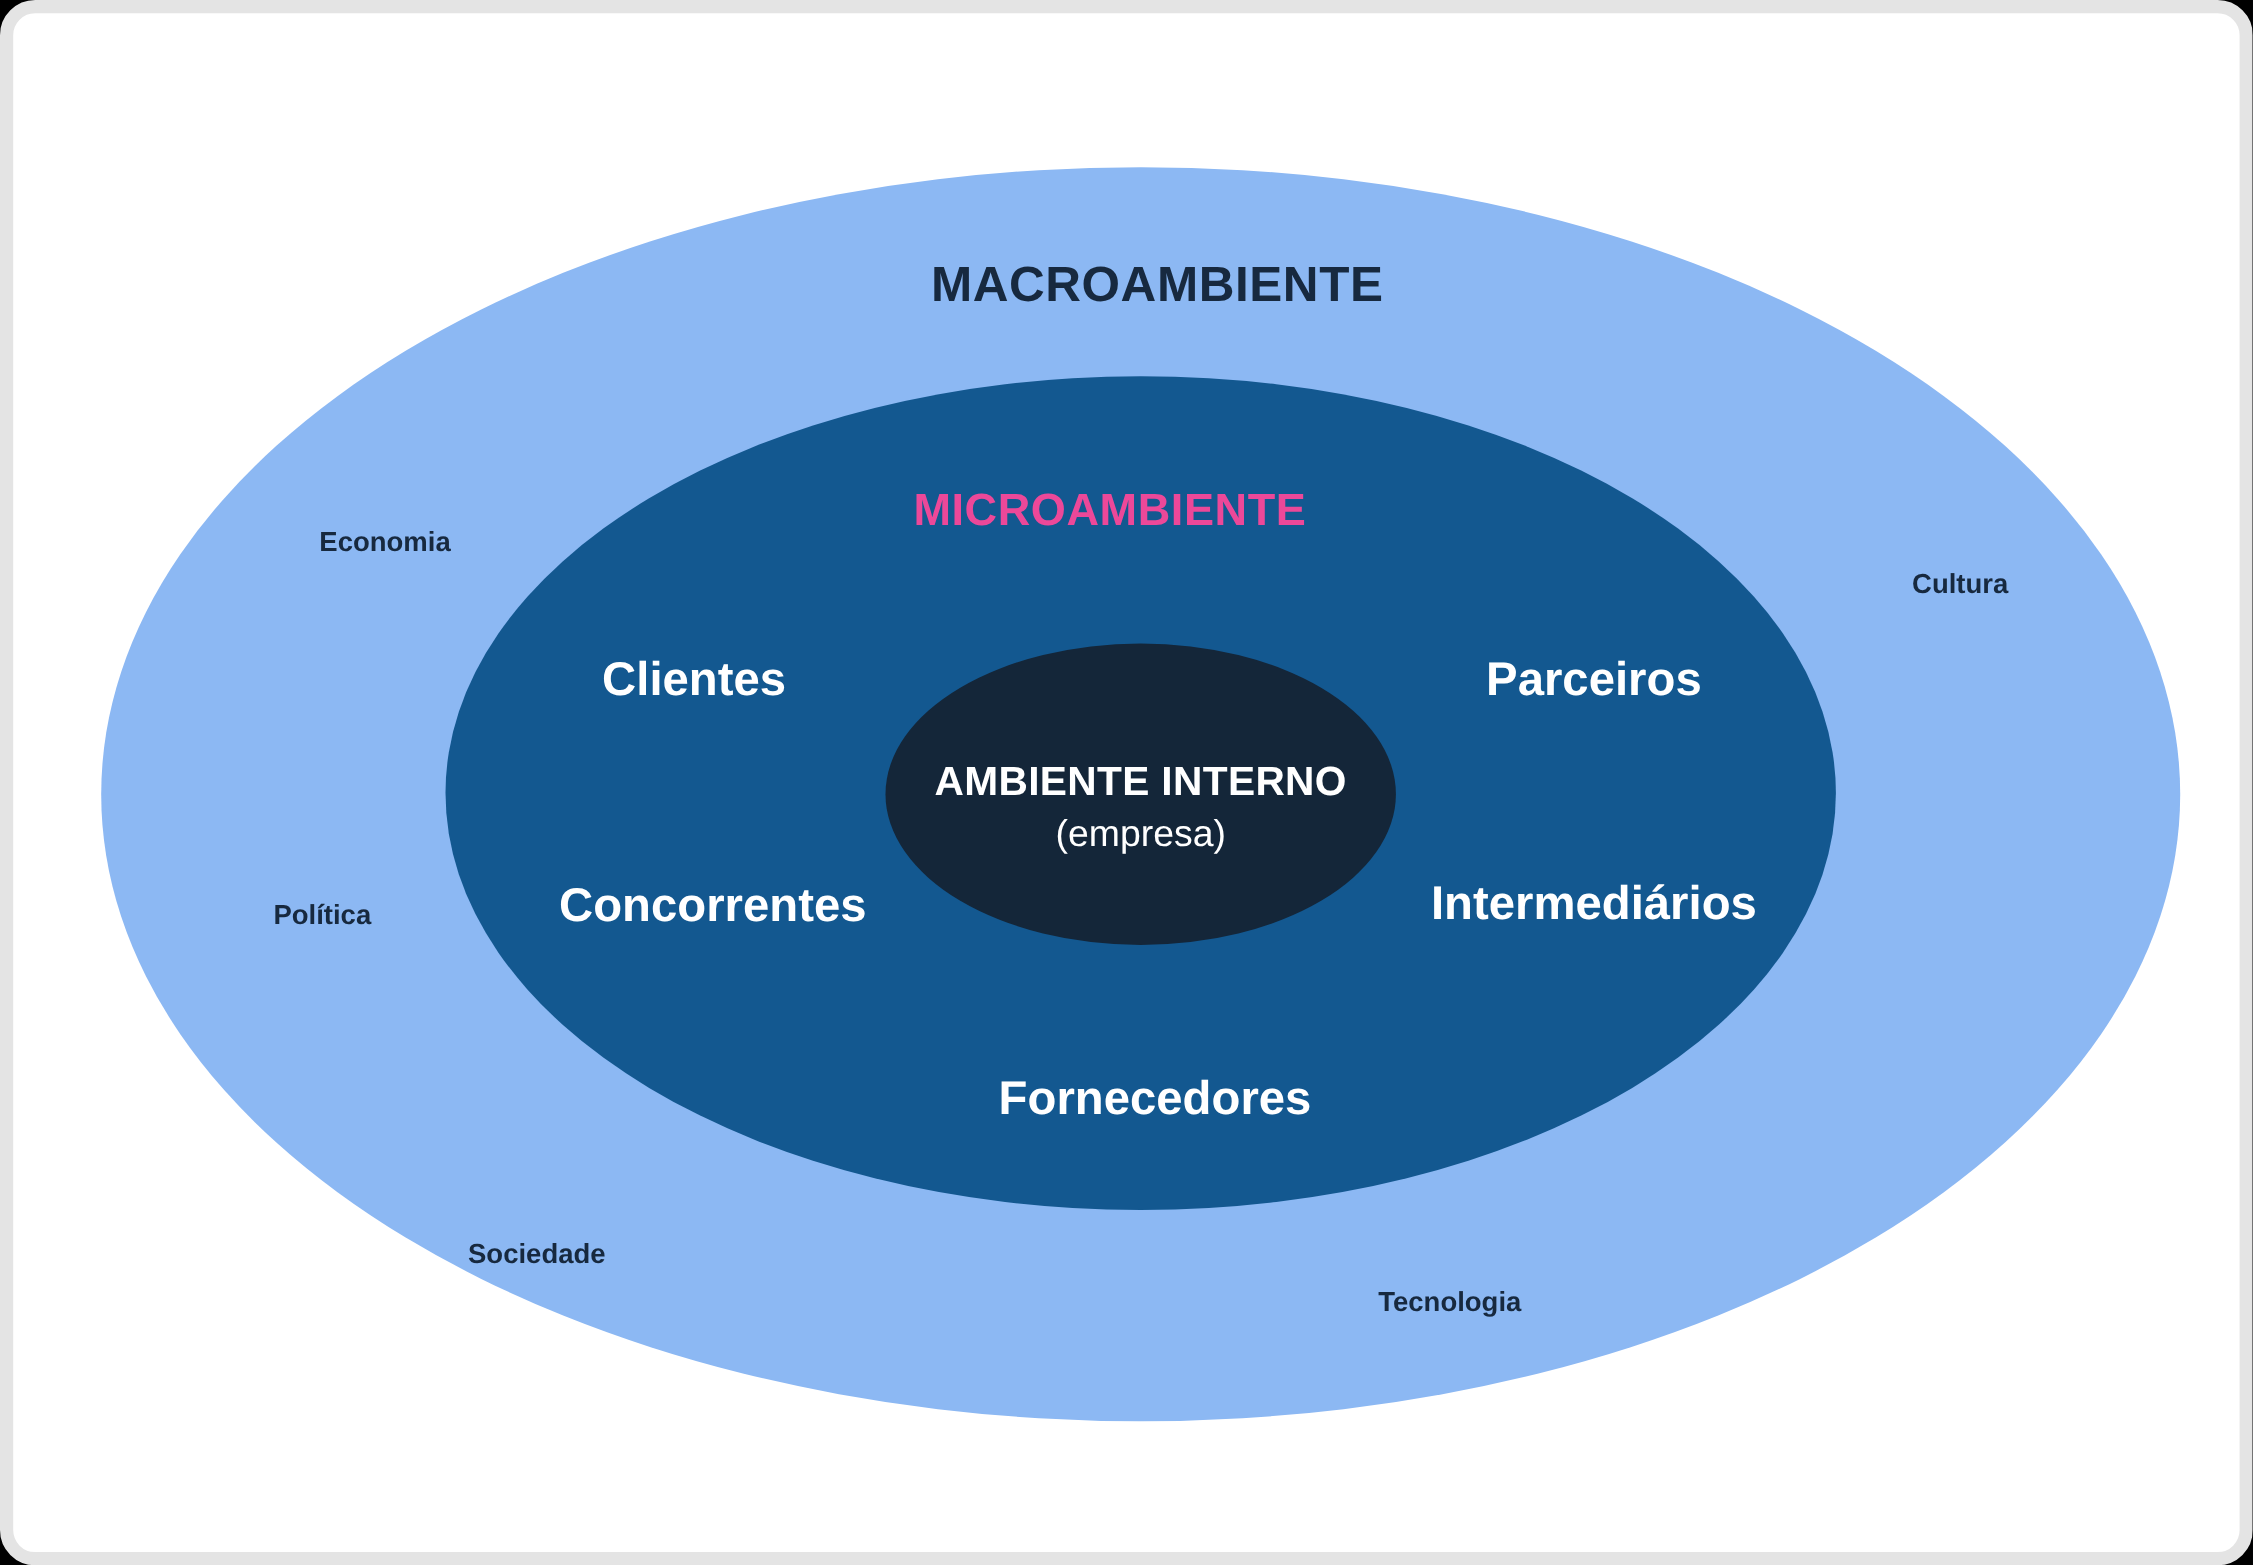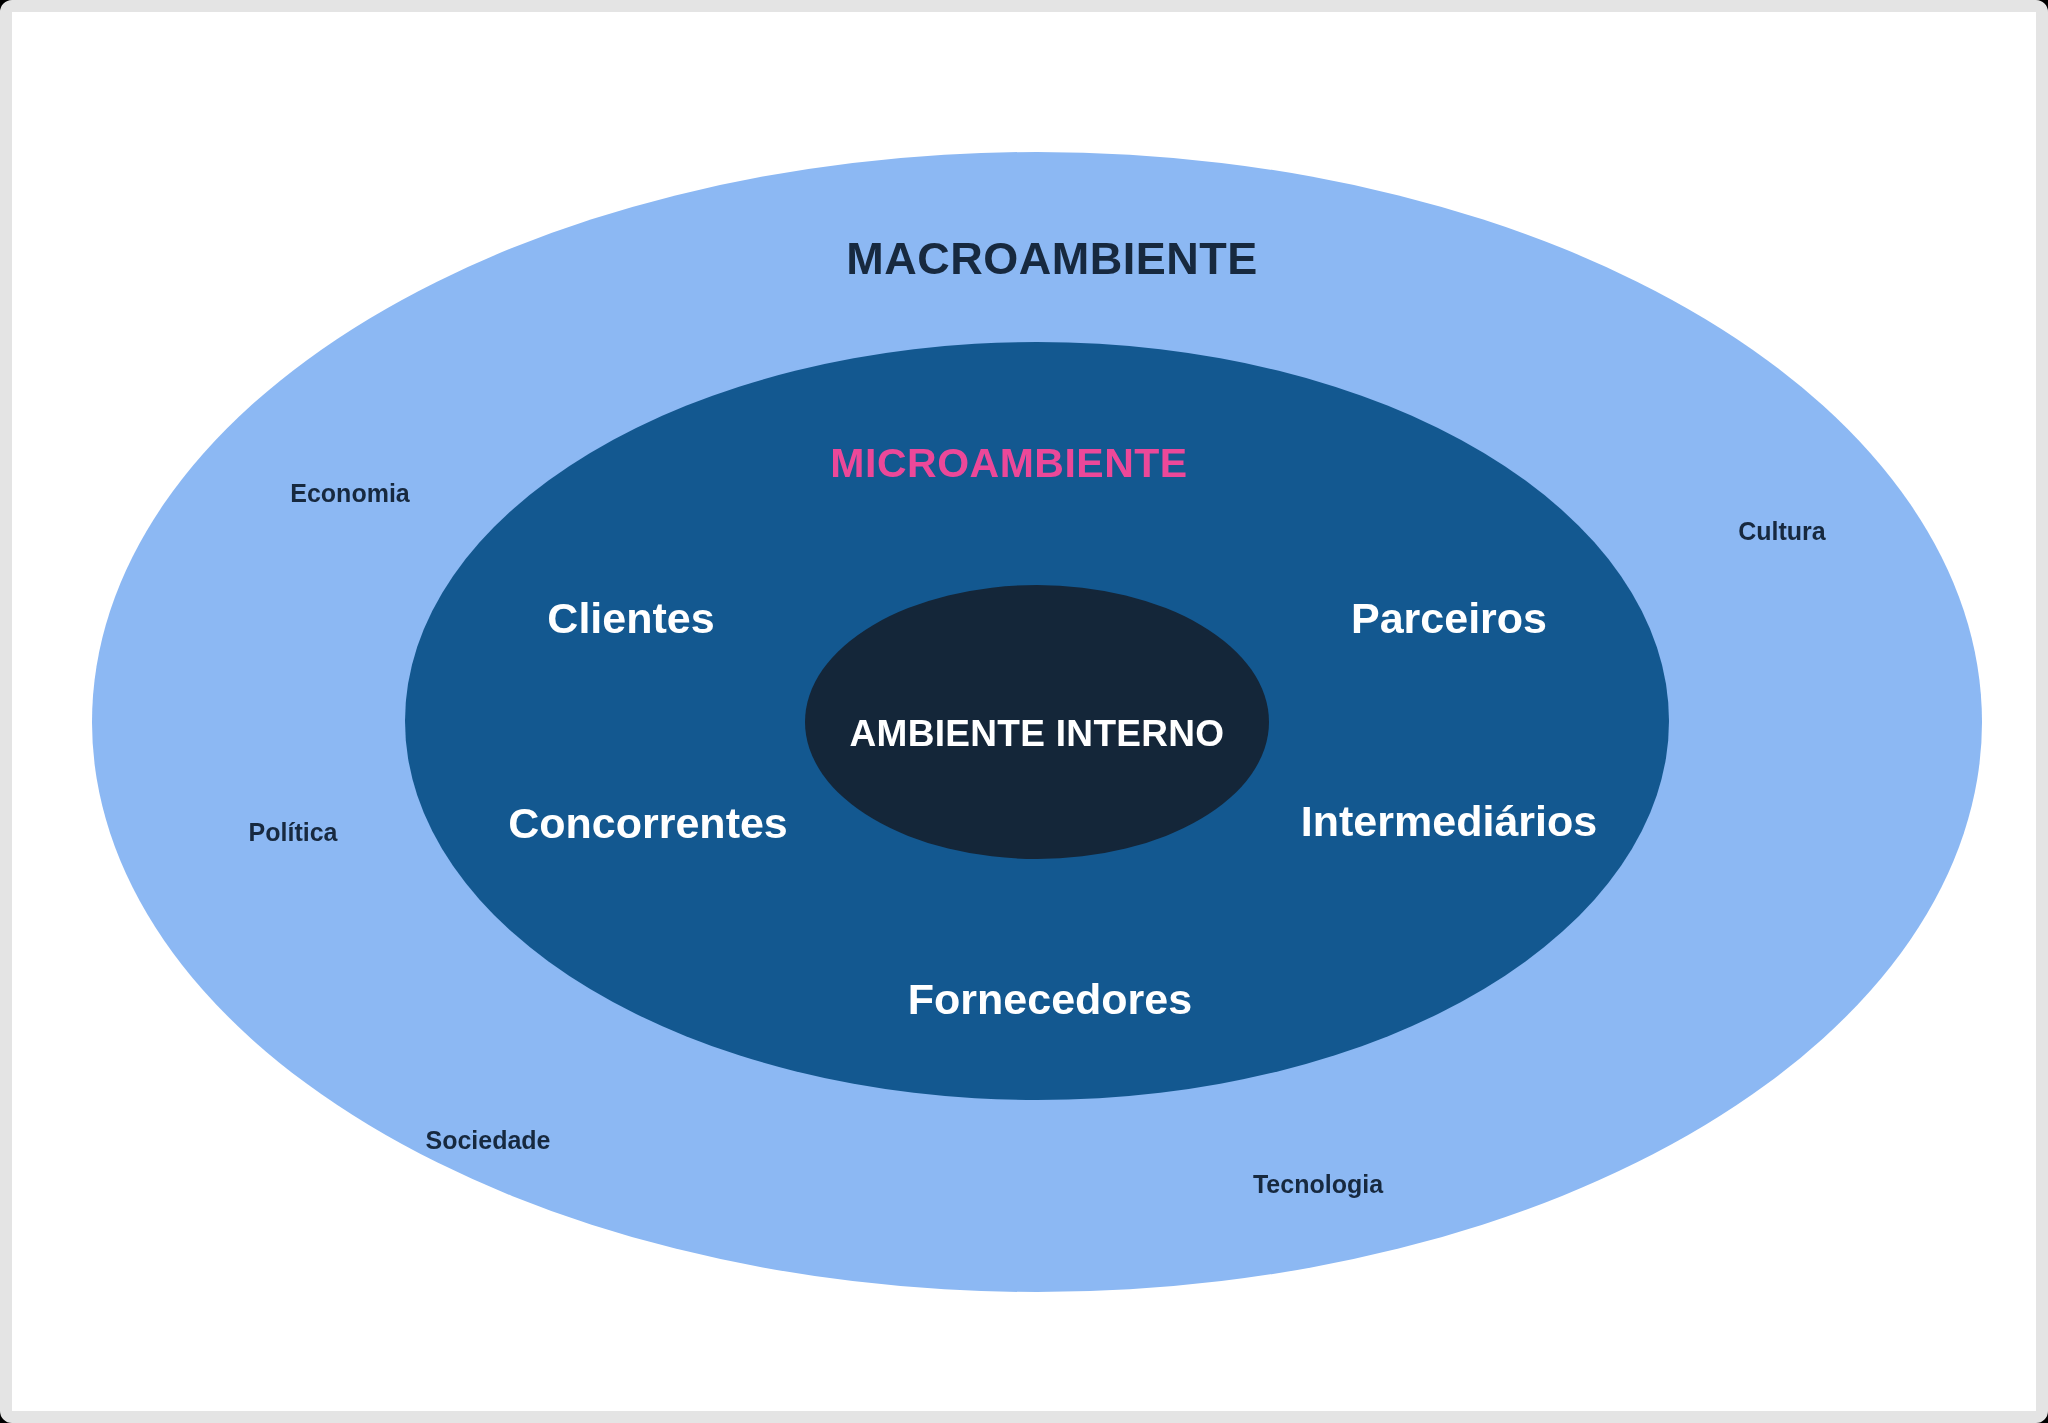--- a/index.html
+++ b/index.html
@@ -13,21 +13,21 @@
     height: 1423px;
     background: #000000;
     overflow: hidden;
     font-family: "Liberation Sans", sans-serif;
   }
   .card {
     position: absolute;
     left: 0; top: 0; right: 0; bottom: 0;
     background: #ffffff;
     border: 12px solid #e4e4e4;
-    border-radius: 12px;
+    border-radius: 32px;
     box-sizing: border-box;
   }
   .ellipse {
     position: absolute;
     border-radius: 50%;
   }
   .ellipse-outer {
     left: 80px; top: 140px;
     width: 1890px; height: 1140px;
     background: #8cb8f3;
@@ -103,20 +103,21 @@
     <div class="ellipse ellipse-middle" style="background-color: rgb(19, 88, 144);"></div>
 
     <div class="ellipse ellipse-inner" style="background-color: rgb(20, 38, 57);"></div>
 
     <div class="lbl ring-title macro-title">MACROAMBIENTE</div>
 
     <div class="lbl ring-title micro-title">MICROAMBIENTE</div>
 
     <div class="inner-block">
       <div class="inner-title">AMBIENTE INTERNO</div>
+      <div class="inner-subtitle">(empresa)</div>
     </div>
 
     <div class="lbl macro-item pos-economia">Economia</div>
 
     <div class="lbl macro-item pos-cultura">Cultura</div>
 
     <div class="lbl macro-item pos-politica">Política</div>
 
 
     <div class="lbl macro-item pos-sociedade">Sociedade</div>

